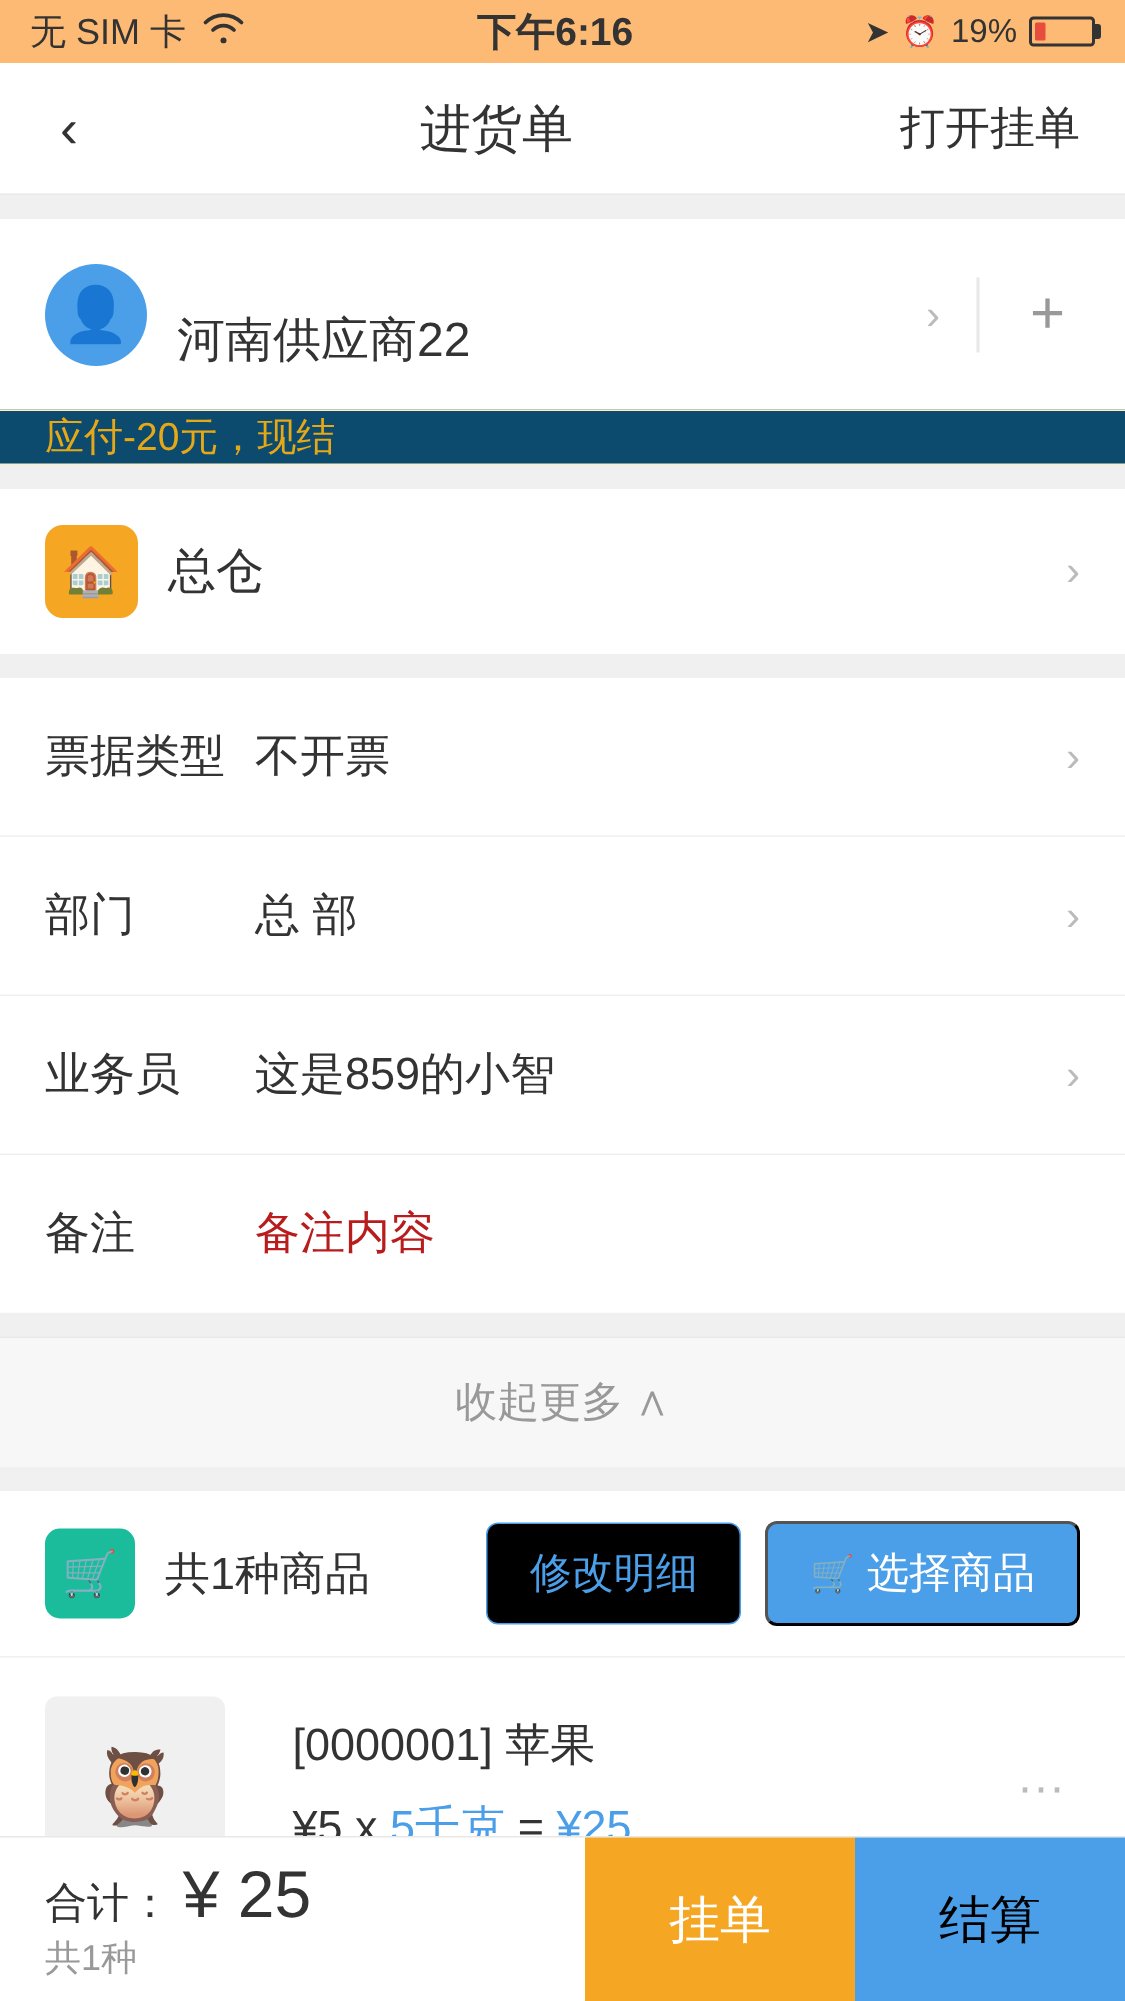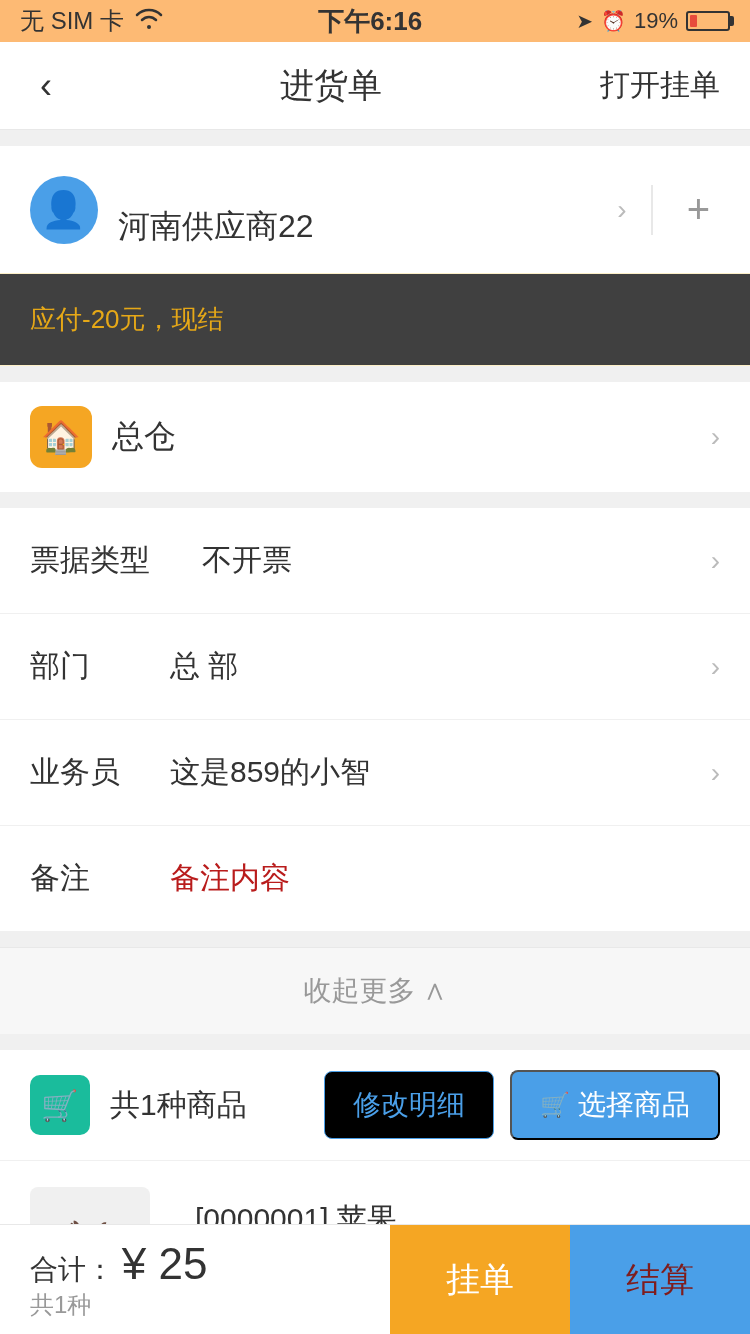--- a/index.html
+++ b/index.html
@@ -123,22 +123,22 @@
       height: 50px;
       background: #e8e8e8;
       margin: 0 24px;
     }
     .add-btn {
       font-size: 40px;
       color: #999;
       padding: 10px;
     }
     .notice-bar {
-      background: #404040;
-      padding: 28px 30px;
+      background: #0c4a6e;
+      padding: 0 30px;
       color: #e6a817;
       font-size: 26px;
       border-top: 1px solid #fdf0c8;
       border-bottom: 1px solid #fdf0c8;
     }
 
     
     .warehouse-row {
       display: flex;
       align-items: center;
@@ -163,21 +163,21 @@
 
     
     .form-row {
       display: flex;
       align-items: center;
       padding: 32px 30px;
       background: #fff;
       border-top: 1px solid #f0f0f0;
       cursor: pointer;
     }
-    .form-row:first-child { border-top: none; gap: 32px; }
+    .form-row:first-child { border-top: none; }
     .form-label {
       width: 140px;
       font-size: 30px;
       color: #333;
       flex-shrink: 0;
     }
     .form-value {
       flex: 1;
       font-size: 30px;
       color: #333;
@@ -315,21 +315,21 @@
       font-size: 34px;
       display: flex;
       align-items: center;
       justify-content: center;
       cursor: pointer;
     }
     .btn-checkout {
       width: 180px;
       height: 110px;
       background: #4a9fe8;
-      color: #7f1d1d;
+      color: #000000;
       font-size: 34px;
       display: flex;
       align-items: center;
       justify-content: center;
       cursor: pointer;
     }
 
     .main-content {
       padding-bottom: 110px;
     }

